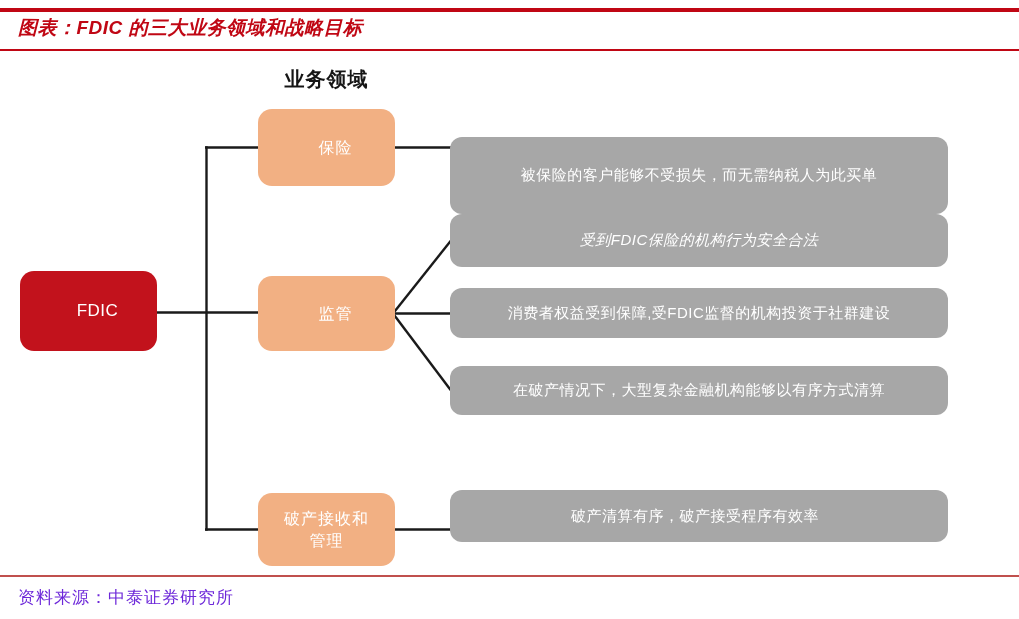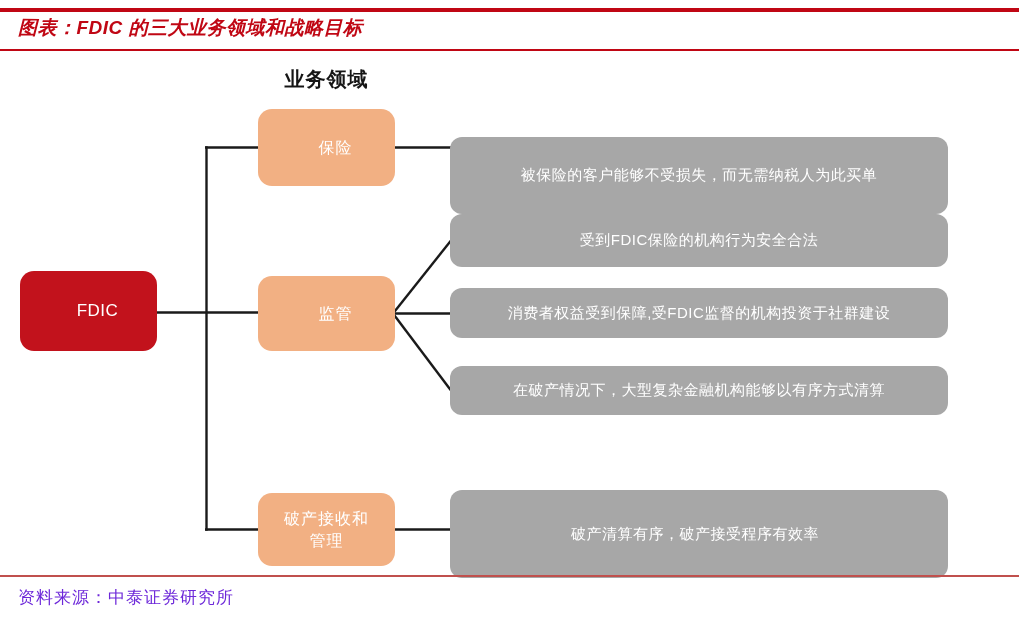--- a/index.html
+++ b/index.html
@@ -57,24 +57,24 @@
   }
   .node-area { background: #F2B083; font-size: 16px; letter-spacing: 1px; }
   .a1 { left: 258px; top: 109px; width: 137px; height: 77px; }
   .a2 { left: 258px; top: 276px; width: 137px; height: 75px; }
   .a3 { left: 258px; top: 493px; width: 137px; height: 73px; padding: 0 22px; }
   .node-goal {
     background: #A7A7A7; font-size: 15px; letter-spacing: 0.5px;
     border-radius: 12px; padding: 0 16px;
   }
   .g1 { left: 450px; top: 109px; width: 498px; height: 77px; margin-top: 28px; }
-  .g2 { left: 450px; top: 214px; width: 498px; height: 53px; }
+  .g2 { left: 450px; top: 214px; width: 498px; height: 53px; font-style: italic; }
   .g3 { left: 450px; top: 288px; width: 498px; height: 50px; }
   .g4 { left: 450px; top: 366px; width: 498px; height: 49px; }
-  .g5 { left: 450px; top: 490px; width: 498px; height: 88px; padding-left: 8px; }
+  .g5 { left: 450px; top: 490px; width: 498px; height: 52px; padding-left: 8px; }
   
   .connectors {
     position: absolute; left: 0; top: 0; width: 1019px; height: 619px;
     pointer-events: none;
   }
   .connectors line { stroke: #1A1A1A; stroke-width: 2.4; }
 </style>
 </head>
 <body>
 

